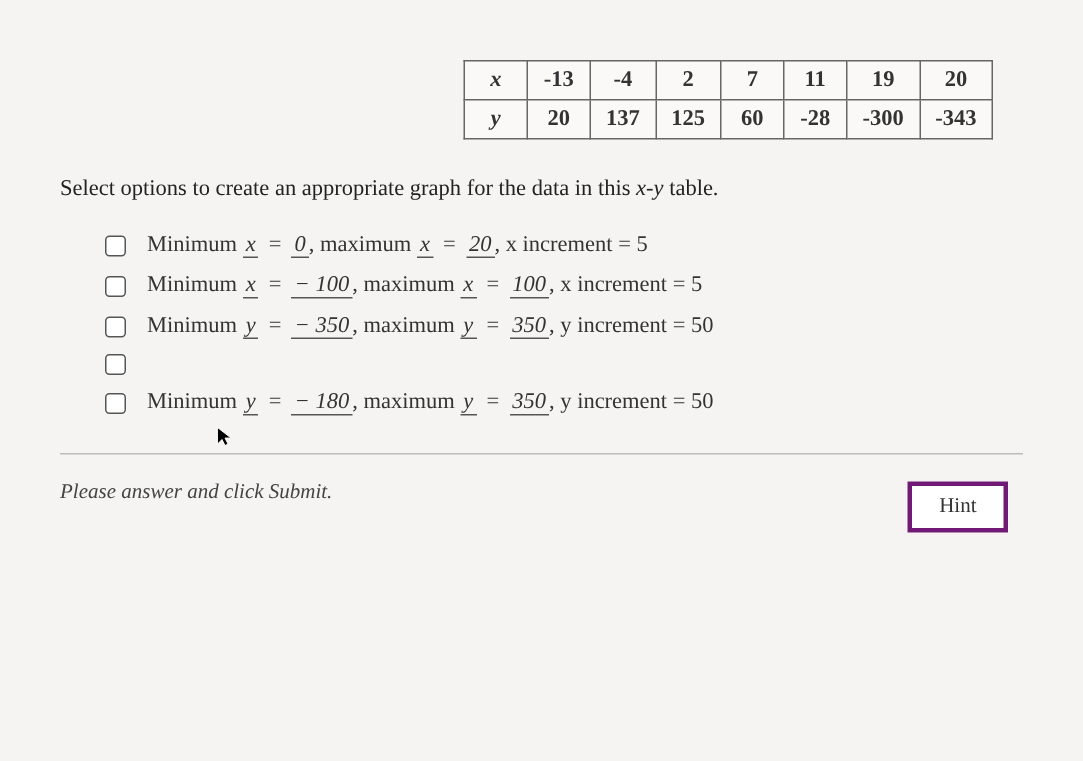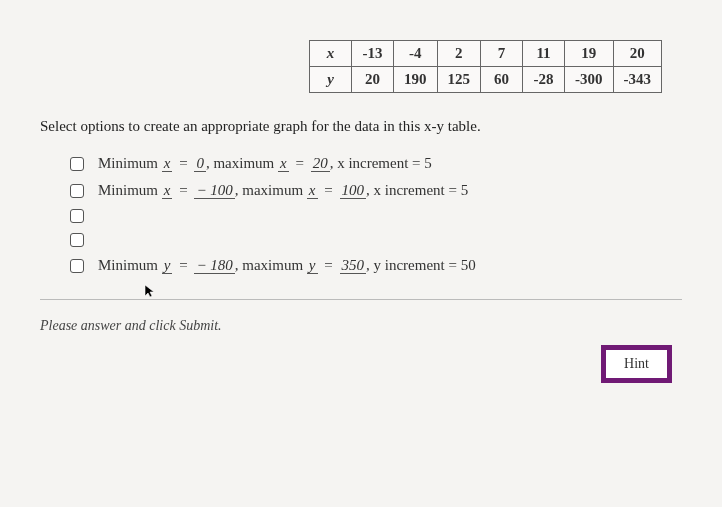--- a/index.html
+++ b/index.html
@@ -38,20 +38,21 @@
     td.hdr {
       font-style: italic;
       font-weight: bold;
     }
     .instruction {
       font-size: 15px;
       margin-bottom: 20px;
       color: #222;
     }
     .instruction .xy {
+      font-style: italic;
       text-align: center;
     }
     .options {
       padding-left: 30px;
     }
     .option-row {
       display: flex;
       align-items: center;
       margin-bottom: 10px;
       font-size: 15px;
@@ -82,28 +83,27 @@
       display: flex;
       justify-content: space-between;
       padding-right: 10px;
     }
     .submit-note {
       font-size: 14px;
       color: #444;
       font-style: italic;
     }
     .hint-btn {
-      border: 5px solid #701a75;
+      border: 3px solid #701a75;
       background: #fff;
       padding: 6px 18px;
       font-size: 14px;
       font-family: inherit;
       cursor: pointer;
       color: #333;
-      margin-top: 27px;
     }
     .cursor-overlay {
       position: absolute;
       left: 143px;
       top: 283px;
       font-size: 14px;
       pointer-events: none;
     }
   </style>
 </head>
@@ -118,21 +118,21 @@
       <td>-4</td>
       <td>2</td>
       <td>7</td>
       <td>11</td>
       <td>19</td>
       <td>20</td>
     </tr>
     <tr>
       <td class="hdr">y</td>
       <td>20</td>
-      <td>190</td>
+      <td>137</td>
       <td>125</td>
       <td>60</td>
       <td>-28</td>
       <td>-300</td>
       <td>-343</td>
     </tr>
   </tbody>
     </table>
 </div>
 
@@ -152,20 +152,23 @@
 
   <div class="option-row">
     <div class="checkbox"></div>
     <span>
       <span>Minimum </span><span class="mathvar">x</span><span class="eq"> = </span><span class="mathvar">− 100</span><span>, maximum </span><span class="mathvar">x</span><span class="eq"> = </span><span class="mathvar">100</span><span>, x increment = 5</span>
     </span>
   </div>
 
   <div class="option-row">
     <div class="checkbox"></div>
+    <span>
+      <span>Minimum </span><span class="mathvar">y</span><span class="eq"> = </span><span class="mathvar">− 350</span><span>, maximum </span><span class="mathvar">y</span><span class="eq"> = </span><span class="mathvar">350</span><span>, y increment = 50</span>
+    </span>
   </div>
 
   <div class="option-row">
     <div class="checkbox"></div>
   </div>
 
   <div class="option-row">
     <div class="checkbox"></div>
     <span>
       <span>Minimum </span><span class="mathvar">y</span><span class="eq"> = </span><span class="mathvar">− 180</span><span>, maximum </span><span class="mathvar">y</span><span class="eq"> = </span><span class="mathvar">350</span><span>, y increment = 50</span>

